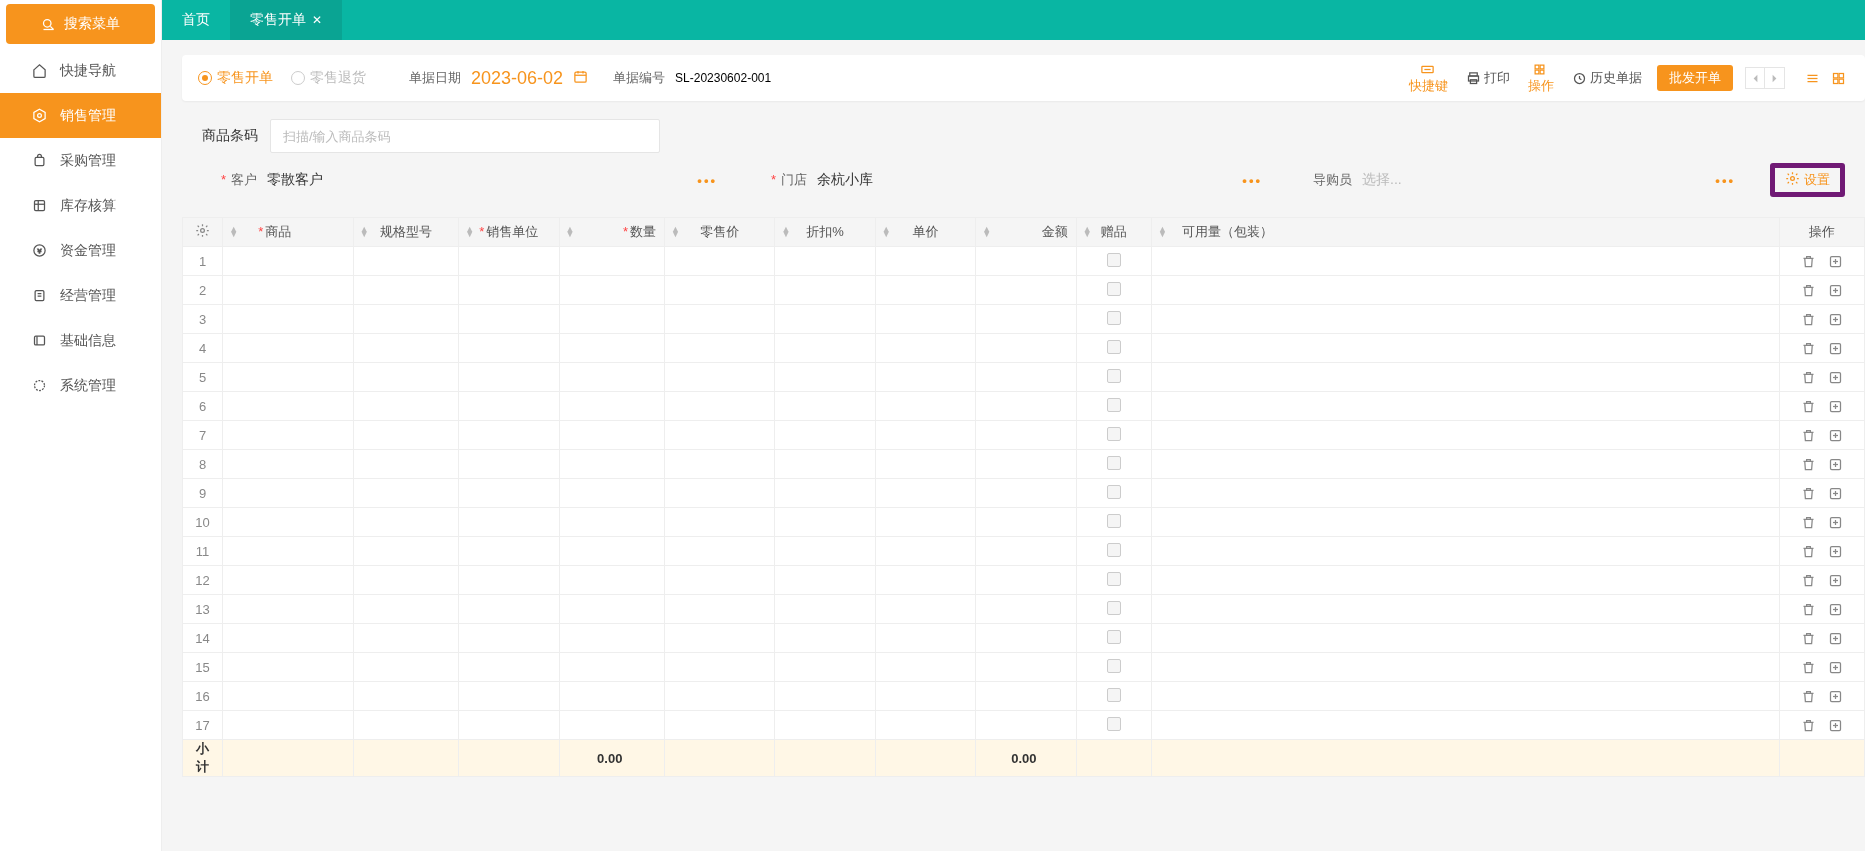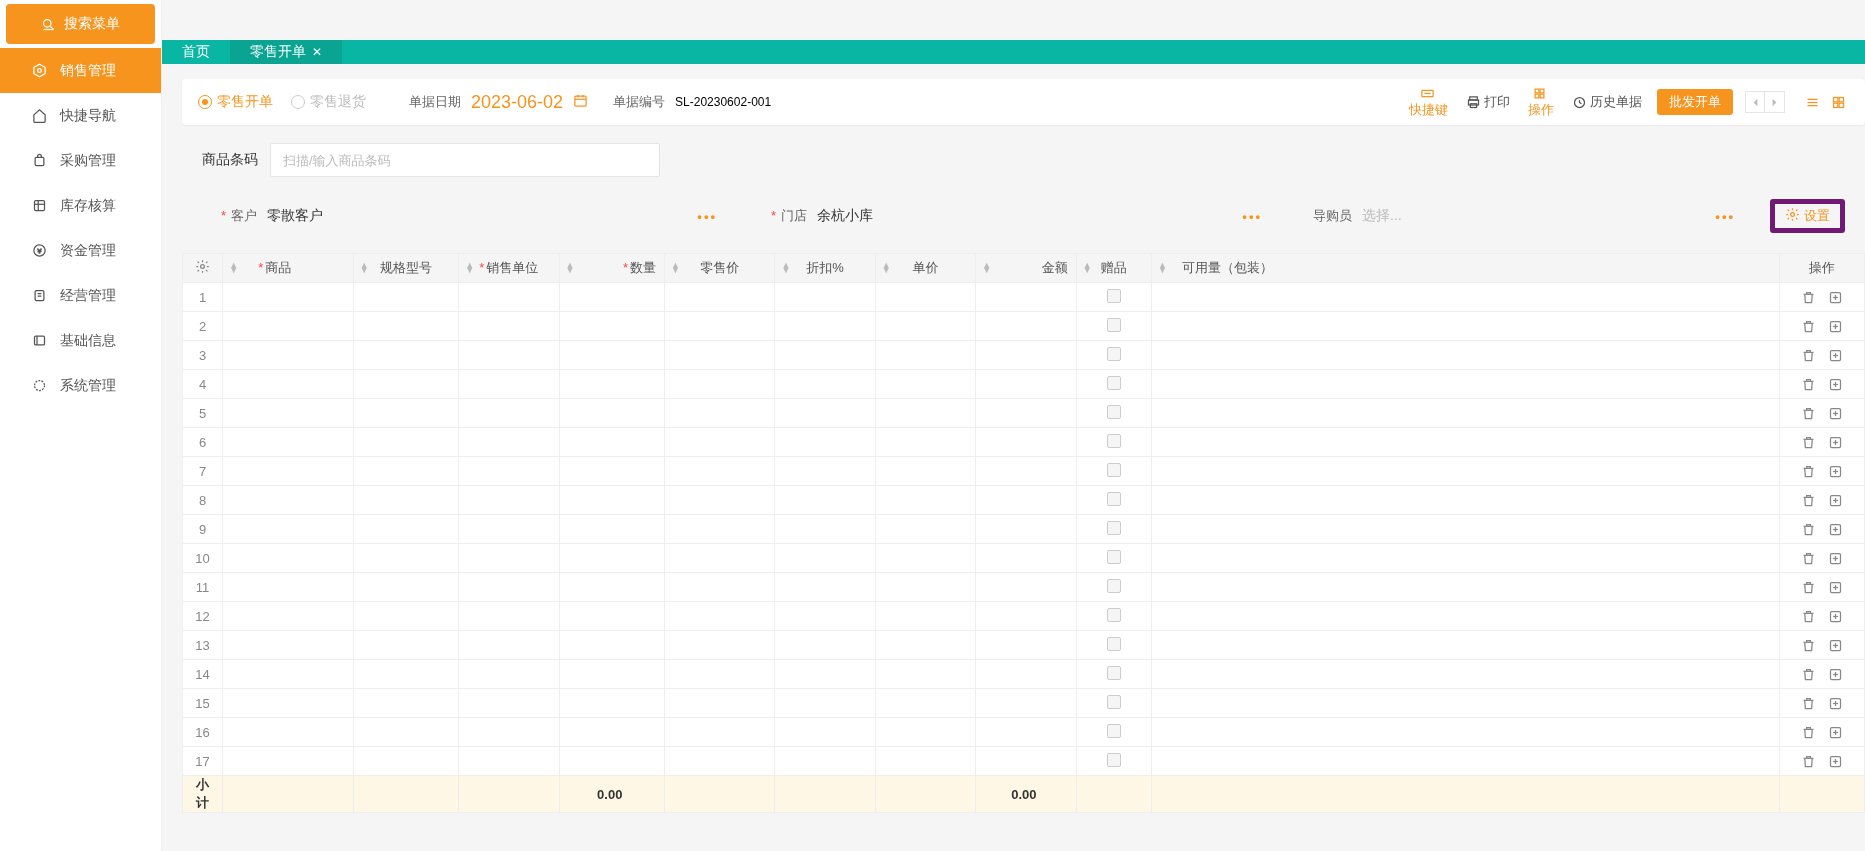--- a/index.html
+++ b/index.html
@@ -10,21 +10,21 @@
 .sidebar { width:162px; background:#fff; border-right:1px solid #eee; }
 .search-menu { height:40px; margin:4px 6px; background:#f7941d; color:#fff; border-radius:4px; display:flex; align-items:center; justify-content:center; font-size:14px; cursor:pointer; }
 .search-menu .icon { margin-right:8px; display:inline-flex; }
 .side-item { height:45px; display:flex; align-items:center; padding-left:32px; font-size:14px; color:#555; cursor:pointer; }
 .side-item .icon { width:18px; margin-right:10px; display:inline-flex; color:#555; }
 .side-item.active { background:#f7941d; color:#fff; }
 .side-item.active .icon { color:#fff; }
 
 
 .main { flex:1; display:flex; flex-direction:column; }
-.tabbar { height:24px; background:#09b6a3; display:flex; align-items:stretch;margin-top:40px; }
+.tabbar { height:40px; background:#09b6a3; display:flex; align-items:stretch; }
 .tab { padding:0 20px; display:flex; align-items:center; color:#fff; font-size:14px; cursor:pointer; }
 .tab.plain { background:#09b6a3; }
 .tab.active { background:#0aa493; }
 .tab .close { margin-left:6px; font-size:12px; }
 
 .content { flex:1; padding:15px 0 0 20px; overflow:hidden; display:flex; flex-direction:column; }
 .card { background:#fff; border-radius:4px; box-shadow:0 1px 2px rgba(0,0,0,.05); flex:0 0 auto; }
 
 
 .actionbar { height:46px; display:flex; align-items:center; padding:0 16px; }
@@ -50,21 +50,21 @@
 .menu-icons { display:flex; align-items:center; margin-left:12px; }
 .menu-icons .mic { width:22px; height:22px; display:flex; align-items:center; justify-content:center; color:#f7941d; margin-left:4px; cursor:pointer; }
 
 
 .barcode-row { display:flex; align-items:center; padding:18px 20px 10px; }
 .barcode-row .lbl { font-size:14px; color:#333; margin-right:12px; }
 .barcode-input { width:390px; height:34px; border:1px solid #e5e5e5; border-radius:2px; padding:0 12px; font-size:13px; color:#333; outline:none; }
 .barcode-input::placeholder { color:#bbb; }
 
 
-.filter-row { display:flex; align-items:center; padding:0 20px 14px;margin-top:12px; }
+.filter-row { display:flex; align-items:center; padding:0 20px 14px; }
 .filter-block { display:flex; align-items:center; position:relative; }
 .filter-block .req { color:#f44; margin-right:5px; }
 .filter-block .flabel { font-size:13px; color:#666; width:55px; text-align:right; margin-right:10px; }
 .filter-block .val { font-size:14px; color:#333; }
 .filter-block .placeholder { color:#bbb; }
 .filter-block .dots { color:#f7941d; margin-left:auto; cursor:pointer; letter-spacing:2px; font-weight:bold; }
 .fb-customer { width:550px; padding-right:35px; }
 .fb-store    { width:545px; padding-right:35px; }
 .fb-guide    { flex:1; padding-right:35px; }
 .settings-btn { border:5px solid #701a75; color:#f7941d; padding:3px 10px; border-radius:3px; display:flex; align-items:center; cursor:pointer; font-size:13px; }
@@ -112,36 +112,36 @@
       <span class="icon">
         <svg viewBox="0 0 24 24" fill="none" stroke="currentColor" stroke-width="2">
             <circle cx="10" cy="10" r="6"></circle>
             <line x1="15" y1="15" x2="20" y2="20"></line>
             <line x1="4" y1="20" x2="20" y2="20"></line>
           </svg>
       </span>
       <span>搜索菜单</span>
     </div>
     <div id="side-items">
+        <div class="side-item">
+          <span class="icon">
+            <svg viewBox="0 0 24 24" fill="none" stroke="currentColor" stroke-width="2">
+              <path d="M3 11l9-8 9 8v10a2 2 0 0 1-2 2H5a2 2 0 0 1-2-2z"></path>
+            </svg>
+          </span>
+          <span>快捷导航</span>
+        </div>
         <div class="side-item active">
           <span class="icon">
             <svg viewBox="0 0 24 24" fill="none" stroke="currentColor" stroke-width="2">
               <path d="M12 2l9 5v10l-9 5-9-5V7z"></path>
               <circle cx="12" cy="12" r="3"></circle>
             </svg>
           </span>
           <span>销售管理</span>
-        </div>
-        <div class="side-item">
-          <span class="icon">
-            <svg viewBox="0 0 24 24" fill="none" stroke="currentColor" stroke-width="2">
-              <path d="M3 11l9-8 9 8v10a2 2 0 0 1-2 2H5a2 2 0 0 1-2-2z"></path>
-            </svg>
-          </span>
-          <span>快捷导航</span>
         </div>
         <div class="side-item">
           <span class="icon">
             <svg viewBox="0 0 24 24" fill="none" stroke="currentColor" stroke-width="2">
               <rect x="5" y="7" width="14" height="13" rx="2"></rect>
               <path d="M9 7V5a3 3 0 0 1 6 0v2"></path>
             </svg>
           </span>
           <span>采购管理</span>
         </div>

